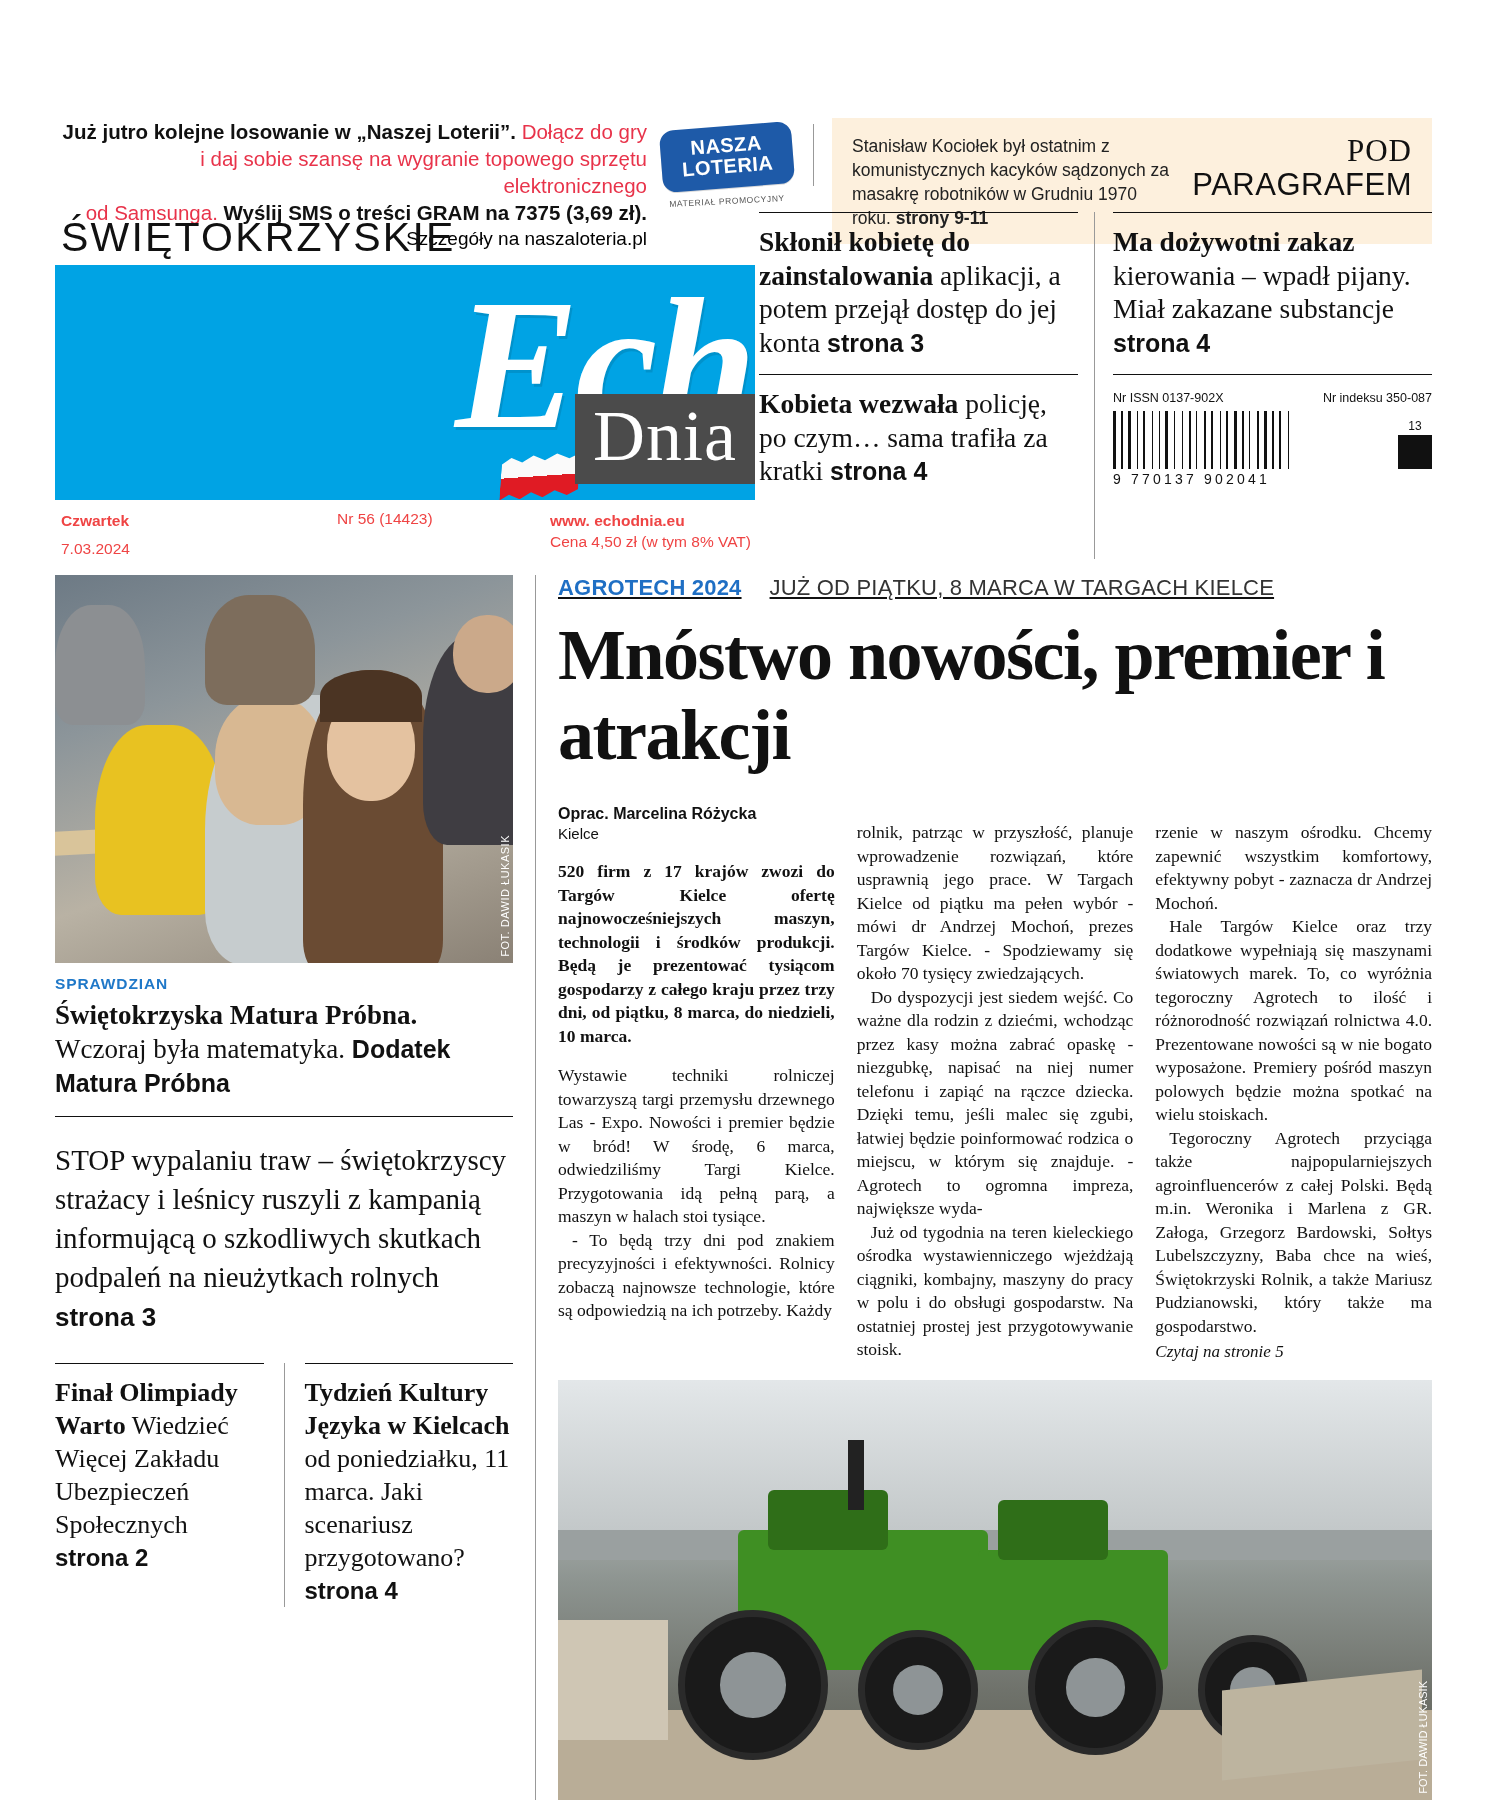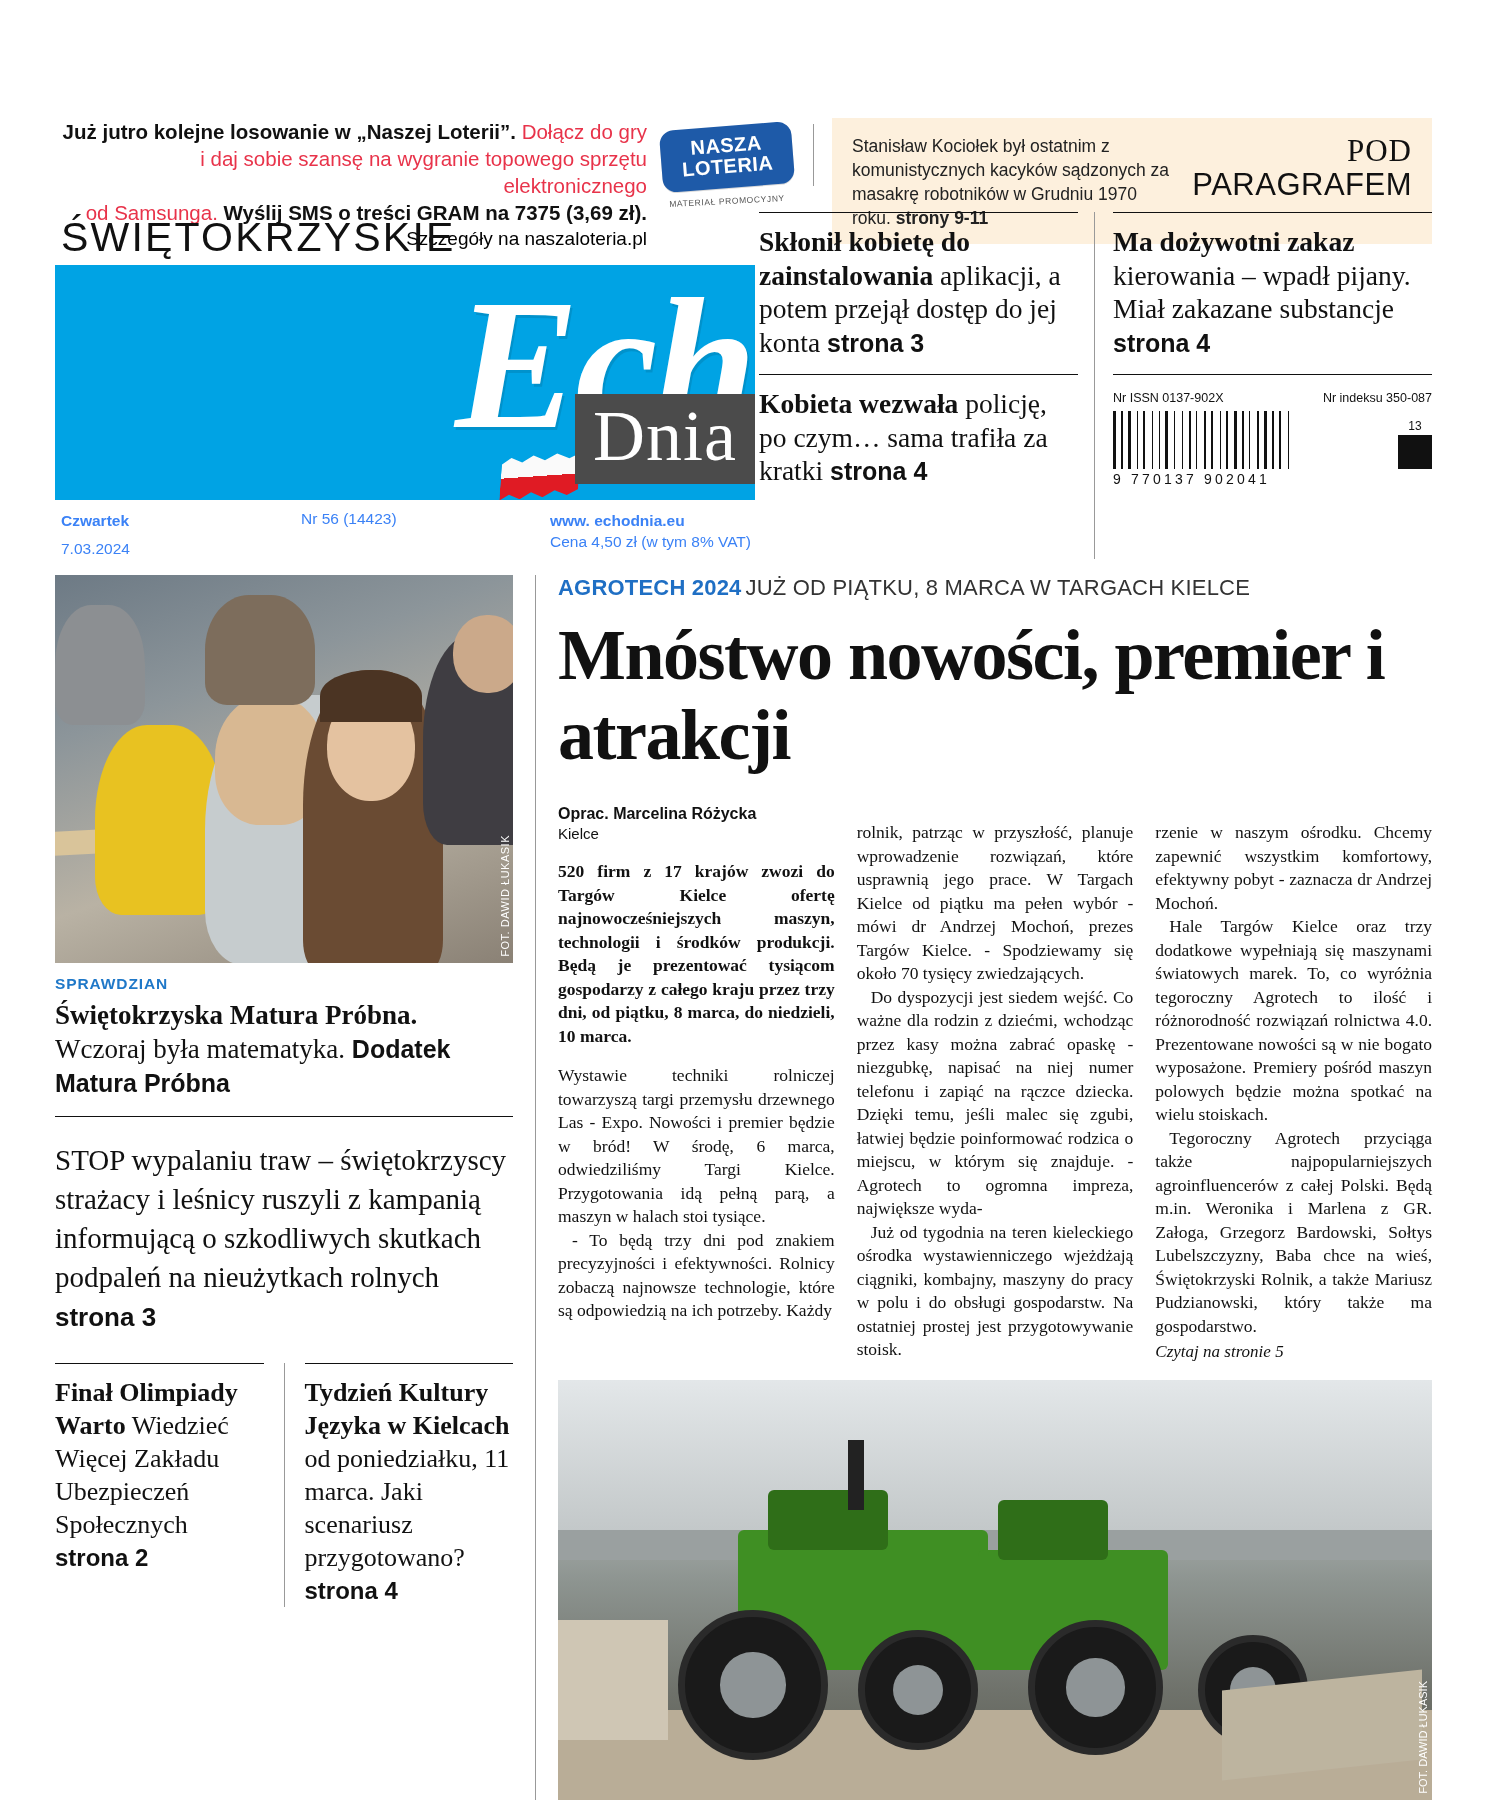--- a/index.html
+++ b/index.html
@@ -83,21 +83,21 @@
   }
   .flag {
     position: absolute; left: 446px; bottom: 2px; width: 78px; height: 44px;
     background: linear-gradient(#fafafa 0 50%, #e01b24 50% 100%);
     transform: skewX(-8deg) rotate(-4deg);
     clip-path: polygon(0 18%, 12% 4%, 26% 16%, 40% 2%, 55% 15%, 70% 1%, 86% 14%, 100% 3%, 100% 86%, 86% 98%, 70% 85%, 55% 99%, 40% 86%, 26% 100%, 12% 88%, 0 100%);
     box-shadow: 0 1px 2px rgba(0,0,0,.2);
   }
   .dateline {
     display: flex; align-items: flex-start; padding: 10px 4px 0 6px;
-    font-family: "Liberation Sans", sans-serif; font-size: 15.5px; color: #3b82f6;
+    font-family: "Liberation Sans", sans-serif; font-size: 15.5px; color: #ef4444; gap: 36px;
   }
   .dl-left { width: 230px; line-height: 21px; font-weight: 700; }
   .dl-left .d2 { font-weight: 400; margin-top: 7px; }
   .dl-mid { flex: 1; text-align: left; padding-left: 10px; }
   .dl-right { text-align: left; line-height: 21px; }
   .dl-right .w { font-weight: 700; }
 
   
   .right-head { flex: 1; padding-left: 4px; display: flex; }
   .teaser-col { flex: 1; padding-right: 16px; }
@@ -162,21 +162,21 @@
   .bottom-teasers { display: flex; margin-top: 26px; }
   .bt { flex: 1; }
   .bt.second { border-left: 1px solid #999; padding-left: 20px; }
   .bt.first { padding-right: 20px; }
   .bt-inner { border-top: 1px solid #111; padding-top: 12px; }
   .bt-text { font-family: "Liberation Serif", serif; font-size: 26px; line-height: 33px; }
   .bt-text b { font-weight: 700; }
   .bt-text .pg { font-family: "Liberation Sans", sans-serif; font-weight: 700; font-size: 24px; }
 
   
-  .agro-row { display: flex; align-items: center; gap: 4px; }
+  .agro-row { display: flex; align-items: center; gap: 28px; text-decoration: underline; }
   .agro-tag { font-family: "Liberation Sans", sans-serif; font-weight: 700; font-size: 22px; color: #1f6fc4; letter-spacing: .2px; }
   .agro-sub { font-family: "Liberation Sans", sans-serif; font-size: 22px; color: #333; letter-spacing: .2px; }
   .art-headline {
     font-family: "Liberation Serif", serif; font-weight: 700;
     font-size: 72px; line-height: 80px; letter-spacing: -1.5px; margin: 14px 0 0;
   }
 
   .cols3 { display: flex; gap: 22px; margin-top: 30px; }
   .c3 { flex: 1; }
   .byline { font-family: "Liberation Sans", sans-serif; font-weight: 700; font-size: 16px; }

